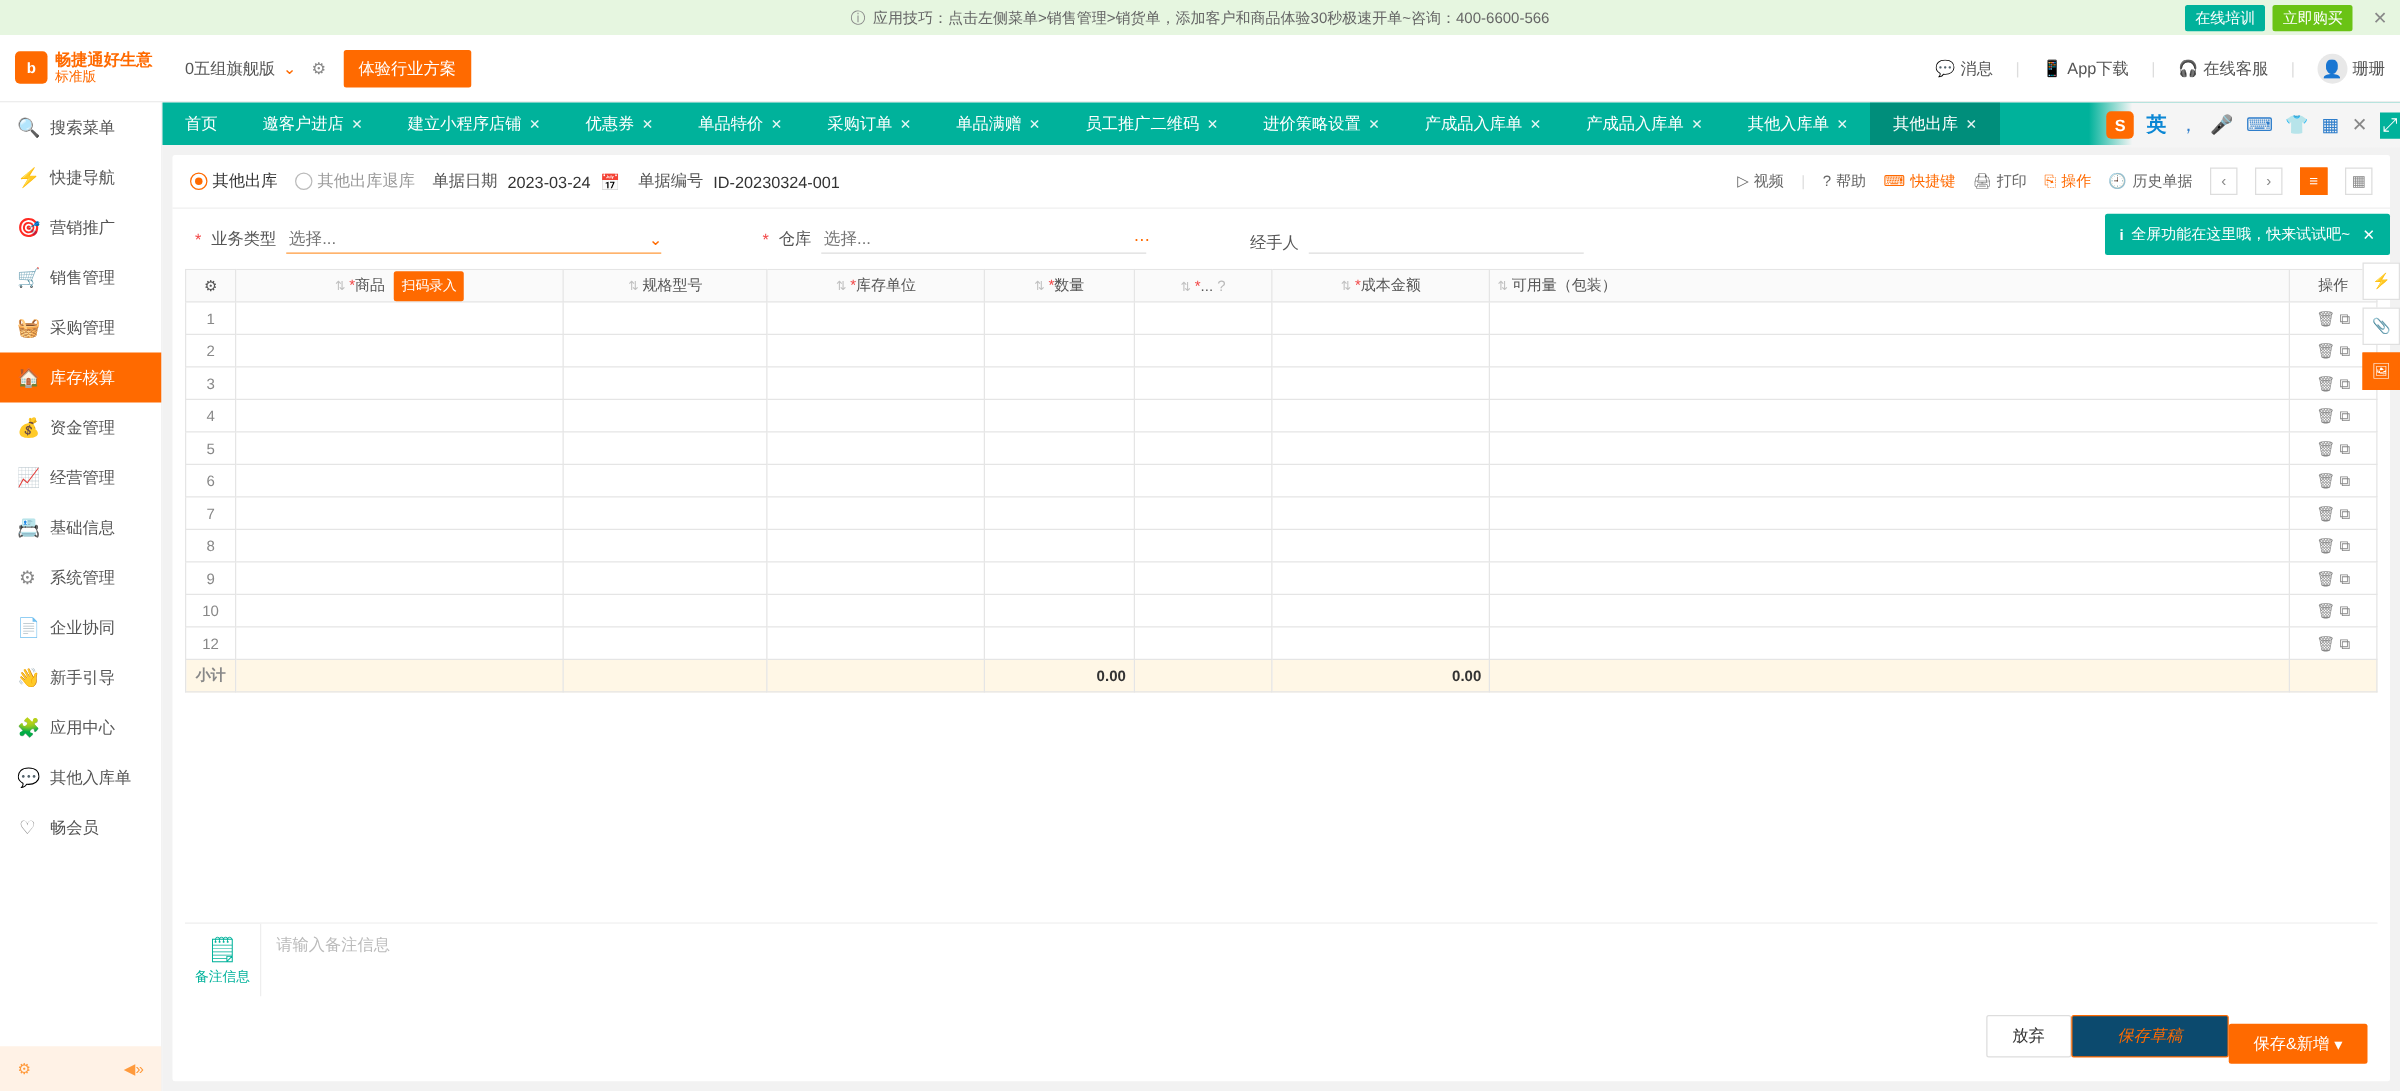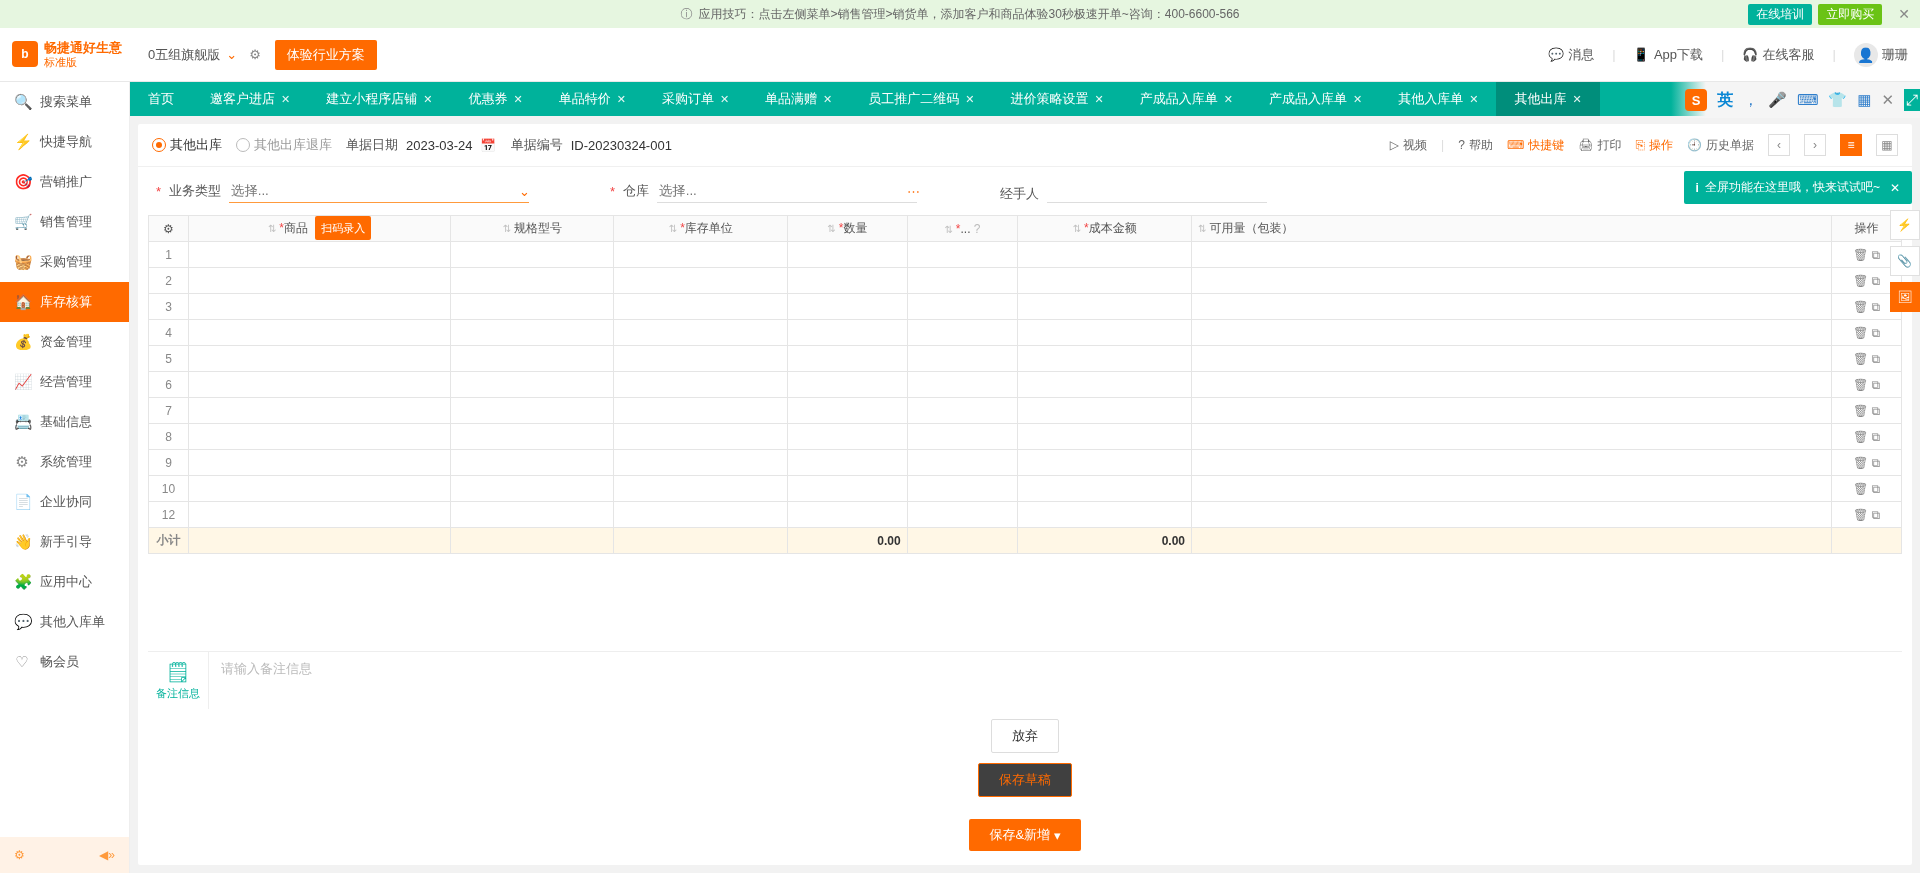--- a/index.html
+++ b/index.html
@@ -100,23 +100,23 @@
 .scan-badge { background: #ff6a00; color: #fff; padding: 6px 6px; border-radius: 2px; font-size: 11px; margin-left: 4px; }
 
 
 .remark-row { display: flex; align-items: stretch; border-top: 1px solid #eee; margin: 8px 10px 0; }
 .remark-label { width: 60px; display: flex; flex-direction: column; align-items: center; justify-content: center; gap: 2px; color: #00b29b; font-size: 11px; padding: 8px 0; }
 .remark-label .ricon { font-size: 20px; }
 .remark-input { flex: 1; border: none; border-left: 1px solid #eee; padding: 8px 12px; font-size: 13px; outline: none; resize: none; color: #ef4444; }
 .remark-input::placeholder { color: #bbb; }
 
 
-.footer { display: flex; justify-content: flex-end; align-items: center; gap: 10px; padding: 10px 18px 14px; flex-direction: column; }
+.footer { display: flex; justify-content: flex-end; align-items: center; padding: 10px 18px 14px; }
 .btn-plain { border: 1px solid #ddd; background: #fff; padding: 7px 20px; border-radius: 2px; font-size: 13px; color: #333; cursor: pointer; }
-.btn-outline-orange { border: 1px solid #ff6a00; color: #ff6a00; background: #404040; padding: 7px 20px; border-radius: 2px; font-size: 13px; cursor: pointer; }
+.btn-outline-orange { border: 1px solid #ff6a00; color: #ff6a00; background: #0c4a6e; padding: 7px 36px; border-radius: 2px; font-size: 13px; cursor: pointer; font-style: italic; }
 .btn-orange { background: #ff6a00; color: #fff; border: none; padding: 7px 20px; border-radius: 2px; font-size: 13px; cursor: pointer; display: flex; align-items: center; gap: 4px; margin-top: 12px; }
 
 
 .right-rail { position: absolute; right: 0; top: 210px; width: 30px; display: flex; flex-direction: column; gap: 6px; }
 .right-rail .rail-btn { width: 30px; height: 30px; border: 1px solid #e0e0e0; background: #fff; display: flex; align-items: center; justify-content: center; color: #aaa; cursor: pointer; }
 .right-rail .rail-btn.active { background: #ff6a00; border-color: #ff6a00; color: #fff; }
 </style>
 </head>
 <body>
 

